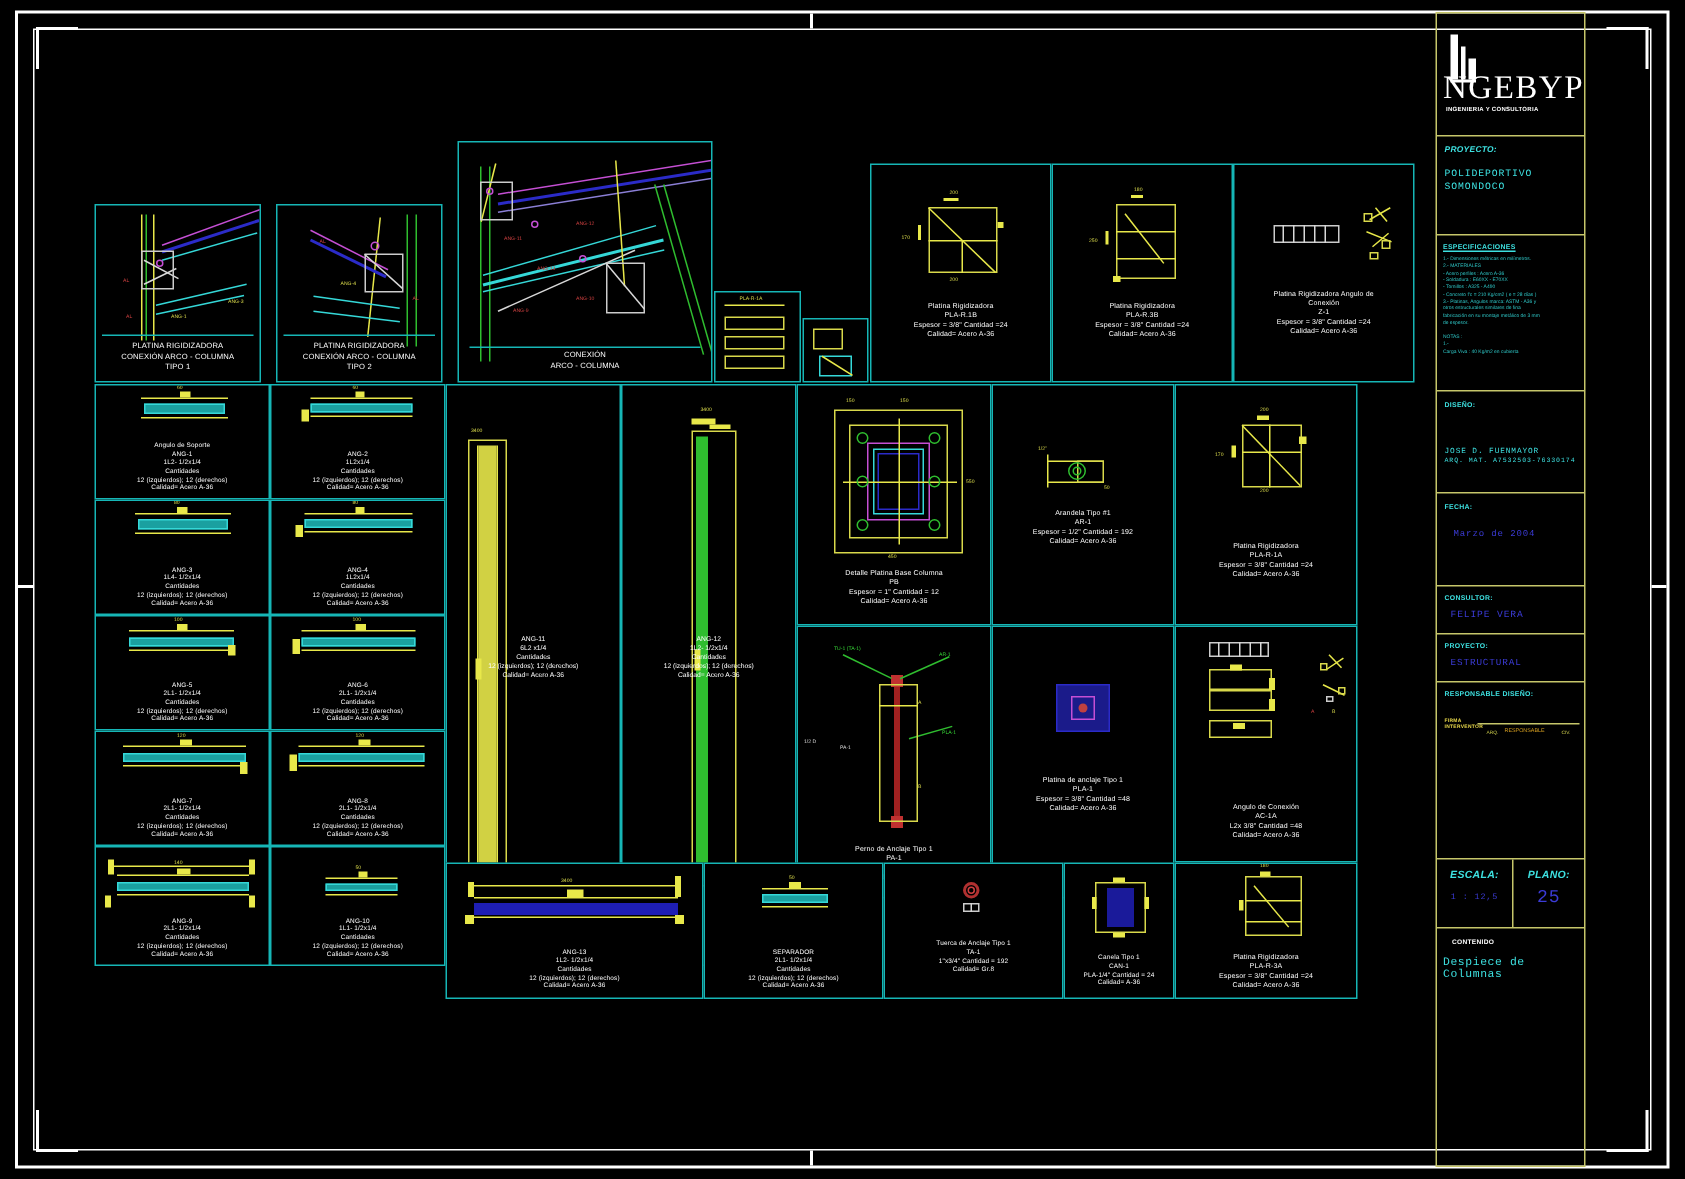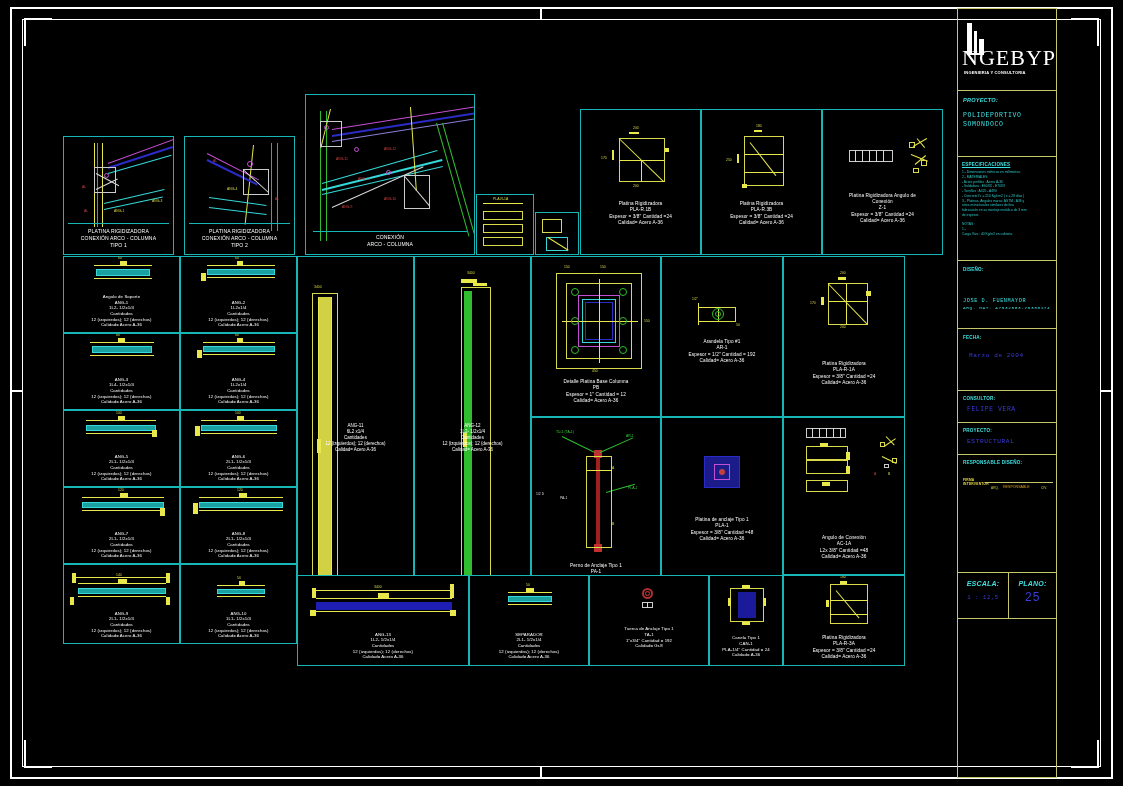--- a/index.html
+++ b/index.html
@@ -759,16 +759,20 @@
       <div style="position:absolute;left:0;top:0;width:50px;height:46px;padding:7px 3px;text-align:center;">
         <div class="tb-lbl" style="font-style:italic;font-size:7px;">ESCALA:</div>
         <div class="tb-val mono-blue" style="margin-top:7px;font-size:5.6px;">1 : 12,5</div>
       </div>
       <div style="position:absolute;left:51px;top:0;right:0;height:46px;padding:7px 3px;text-align:center;">
         <div class="tb-lbl" style="font-style:italic;font-size:7px;">PLANO:</div>
         <div class="tb-val mono-blue" style="margin-top:4px;font-size:12px;">25</div>
       </div>
     </div>
 
+    <div class="tb-cell" style="top:610px;height:60px;border-bottom:none;padding:6px 4px;">
+      <div class="tb-lbl" style="margin-left:6px;color:#ffffff;font-size:4.4px;">CONTENIDO</div>
+      <div class="tb-val" style="margin-top:8px;font-size:7.6px;letter-spacing:.4px;">Despiece de Columnas</div>
+    </div>
 
   </div>
 
 </div>
 
 </body></html>

